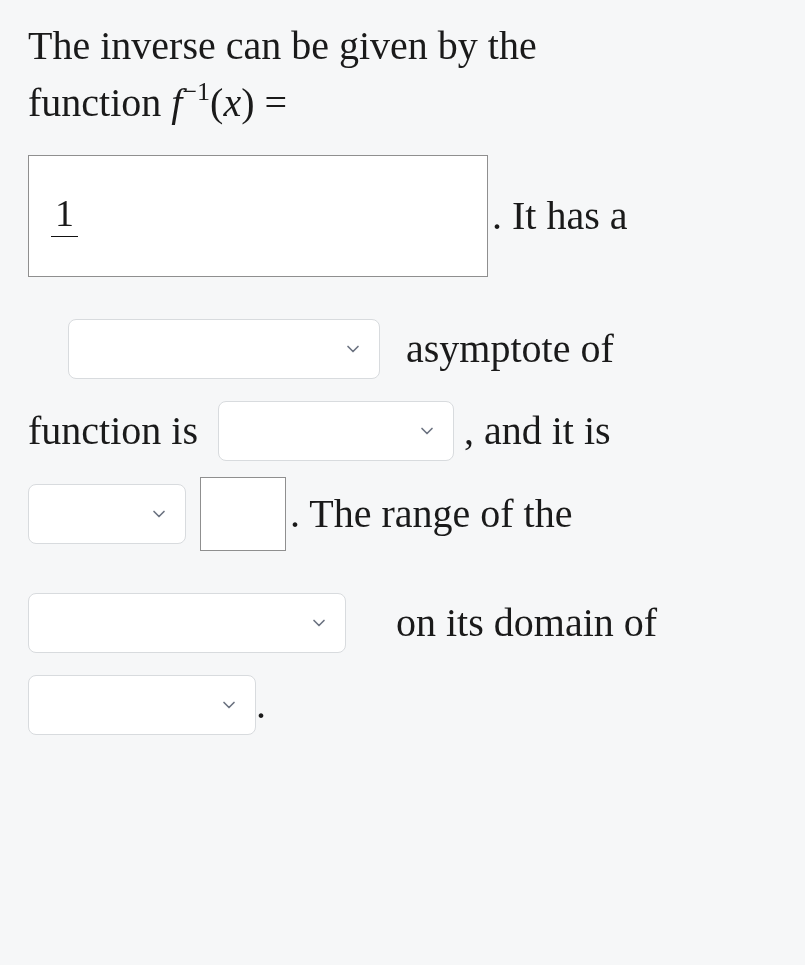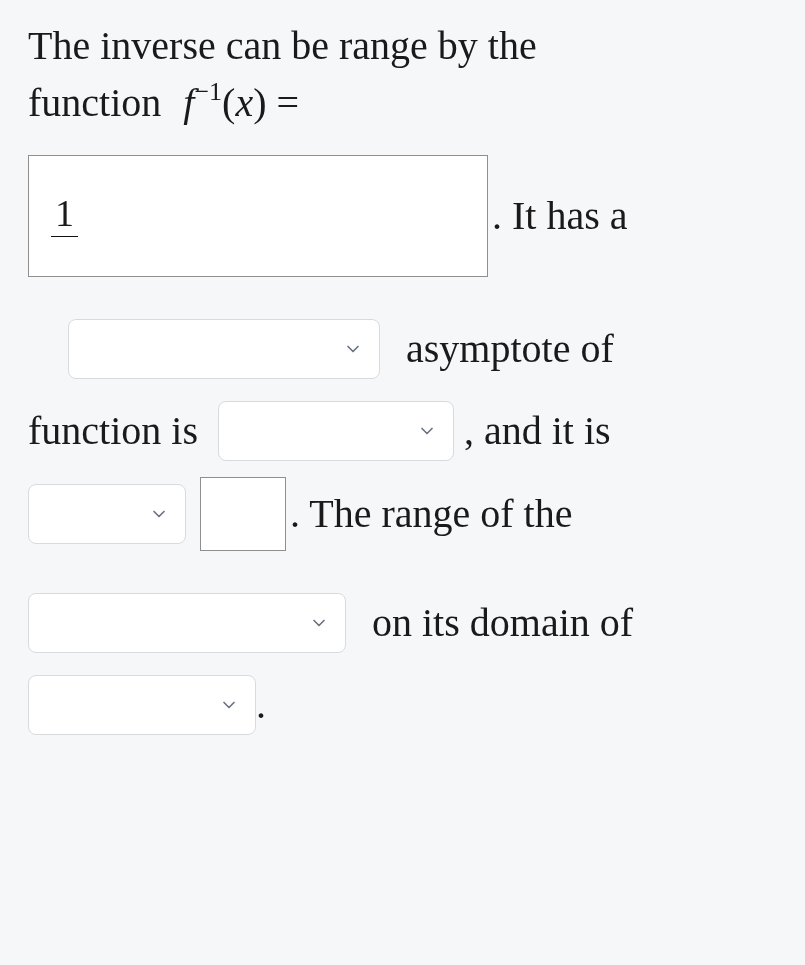--- a/index.html
+++ b/index.html
@@ -95,33 +95,33 @@
   .gap-l { margin-left: 10px; }
 
   .intro {
     font-size: 40px;
     line-height: 1.4;
     margin-bottom: 24px;
   }
   .intro .line2 {
     display: flex;
     align-items: baseline;
-    gap: 12px;
+    gap: 0;
   }
   .fn {
     font-family: 'Times New Roman', Georgia, serif;
   }
 </style>
 </head>
 <body>
 
 <div class="page">
 
   <div class="intro">
-    <div class="txt">The inverse can be range by the</div>
+    <div class="txt">The inverse can be given by the</div>
     <div class="line2">
       <span class="txt">function </span>
       <span class="nowrap fn">
         <span class="math-i">f</span><span class="sup">−1</span><span>(</span><span class="math-i">x</span><span>)</span><span> =</span>
       </span>
     </div>
   </div>
 
   <div class="row">
     <div class="math-box">
@@ -161,21 +161,21 @@
       <span class="chev">
         <svg viewBox="0 0 24 24" fill="none" stroke-width="2" stroke-linecap="round" stroke-linejoin="round">
             <polyline points="6 9 12 15 18 9"></polyline>
           </svg>
       </span>
     </div>
     <div class="small-box"></div>
     <span class="txt">. The range of the</span>
   </div>
 
-  <div class="row" style="margin-bottom:10px;">
+  <div class="row" style="margin-bottom:10px;gap:24px;">
     <div class="sel sel-w5 gap-r">
       <span class="chev">
         <svg viewBox="0 0 24 24" fill="none" stroke-width="2" stroke-linecap="round" stroke-linejoin="round">
             <polyline points="6 9 12 15 18 9"></polyline>
           </svg>
       </span>
     </div>
     <span class="txt"> on its domain of</span>
   </div>
 

